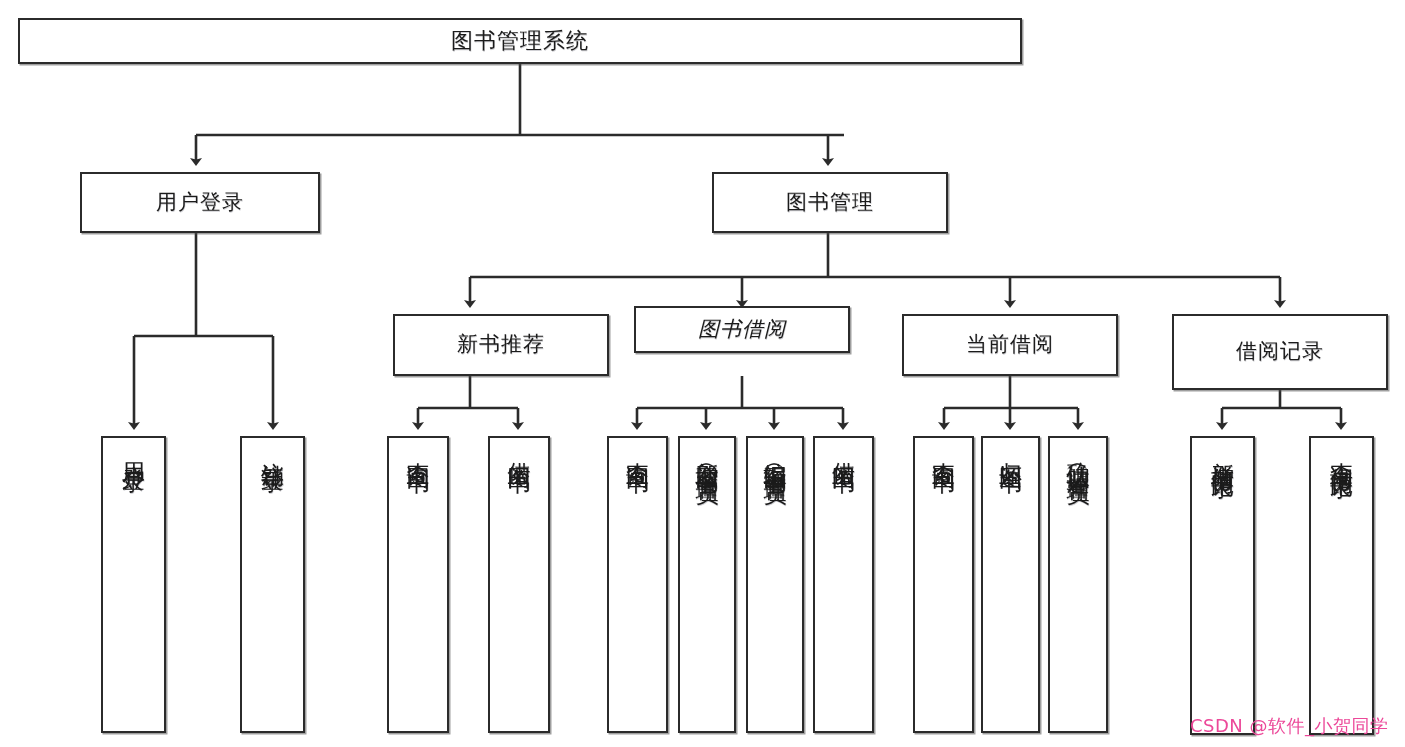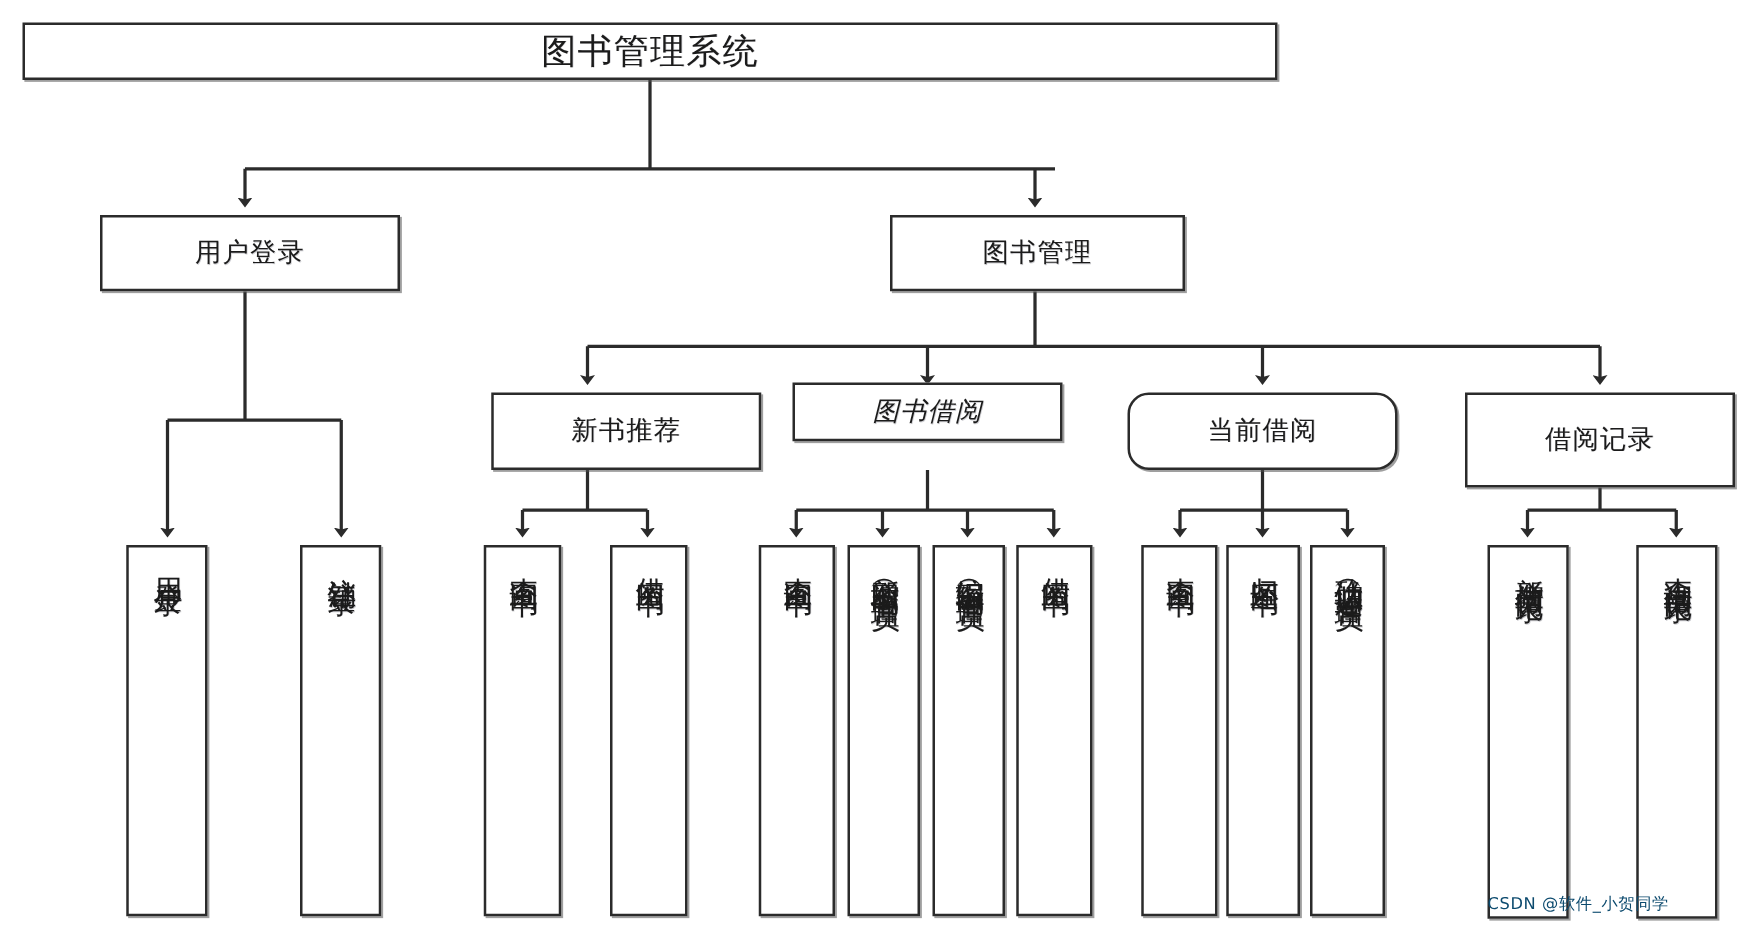--- a/index.html
+++ b/index.html
@@ -32,40 +32,40 @@
     justify-content:center;
   }
   .node .label{
     font-size:21px;
     letter-spacing:1px;
     color:#1b1b1b;
     line-height:1.1;
     white-space:nowrap;
     text-shadow:0.5px 0.5px 0 rgba(150,150,160,0.45);
   }
-  .node.root .label{font-size:28px;text-align:right;}
+  .node.root .label{font-size:22px;text-align:right;}
   .node.leaf{
     align-items:flex-start;
     justify-content:center;
     padding-top:6px;
   }
   .node.leaf .label{
     writing-mode:vertical-rl;
     text-orientation:upright;
     white-space:nowrap;
     font-size:23px;
     letter-spacing:3px;
     line-height:1;
   }
   #watermark{
     position:absolute;
     left:1190px;
     top:714px;
-    font-size:13px;
-    color:#0c4a6e;
+    font-size:18px;
+    color:#ec4899;
     letter-spacing:0.5px;
     white-space:nowrap;
     user-select:none;
   }
 </style>
 </head>
 <body>
 
 <div id="canvas">
 
@@ -129,21 +129,21 @@
   <div class="node" style="left:712px;top:172px;width:236px;height:61px;align-items:center;">
     <span class="label">图书管理</span>
   </div>
 
   <div class="node" style="left:362px;top:314px;width:216px;height:62px;margin-left:31px;">
     <span class="label">新书推荐</span>
   </div>
   <div class="node" style="left:634px;top:306px;width:216px;height:47px;font-style:italic;">
     <span class="label">图书借阅</span>
   </div>
-  <div class="node" style="left:902px;top:314px;width:216px;height:62px;border-radius:17px;">
+  <div class="node" style="left:902px;top:314px;width:216px;height:62px;">
     <span class="label">当前借阅</span>
   </div>
   <div class="node" style="left:1172px;top:314px;width:216px;height:76px;">
     <span class="label">借阅记录</span>
   </div>
 
   <div class="node leaf" style="left:101px;top:436px;width:65px;height:297px;">
     <span class="label">用户登录</span>
   </div>
   <div class="node leaf" style="left:240px;top:436px;width:65px;height:297px;">

